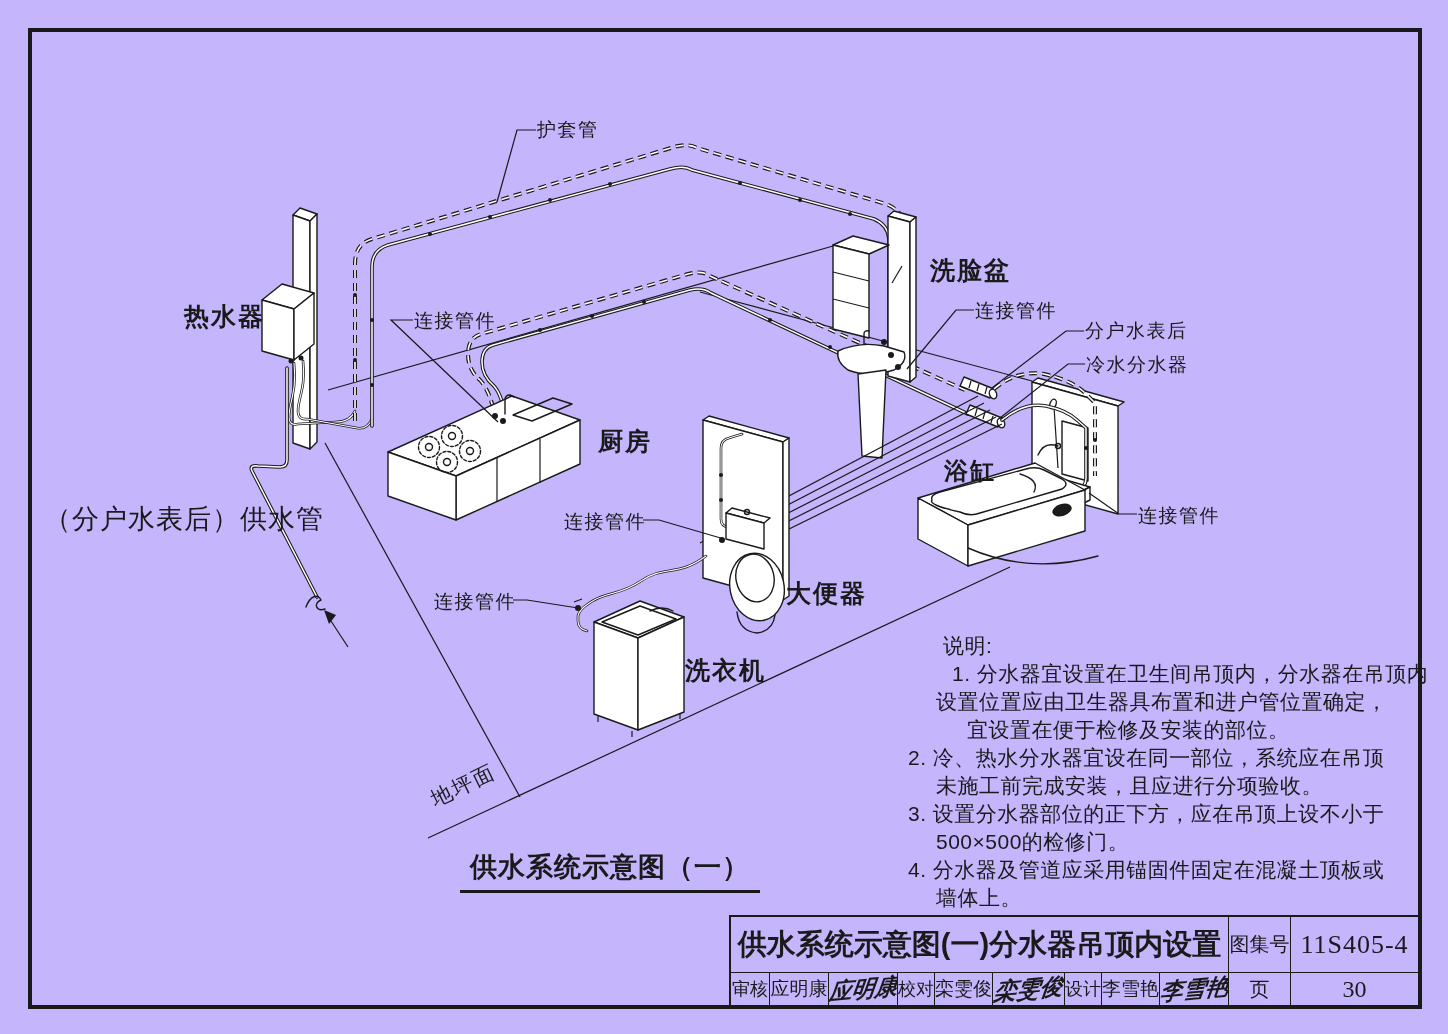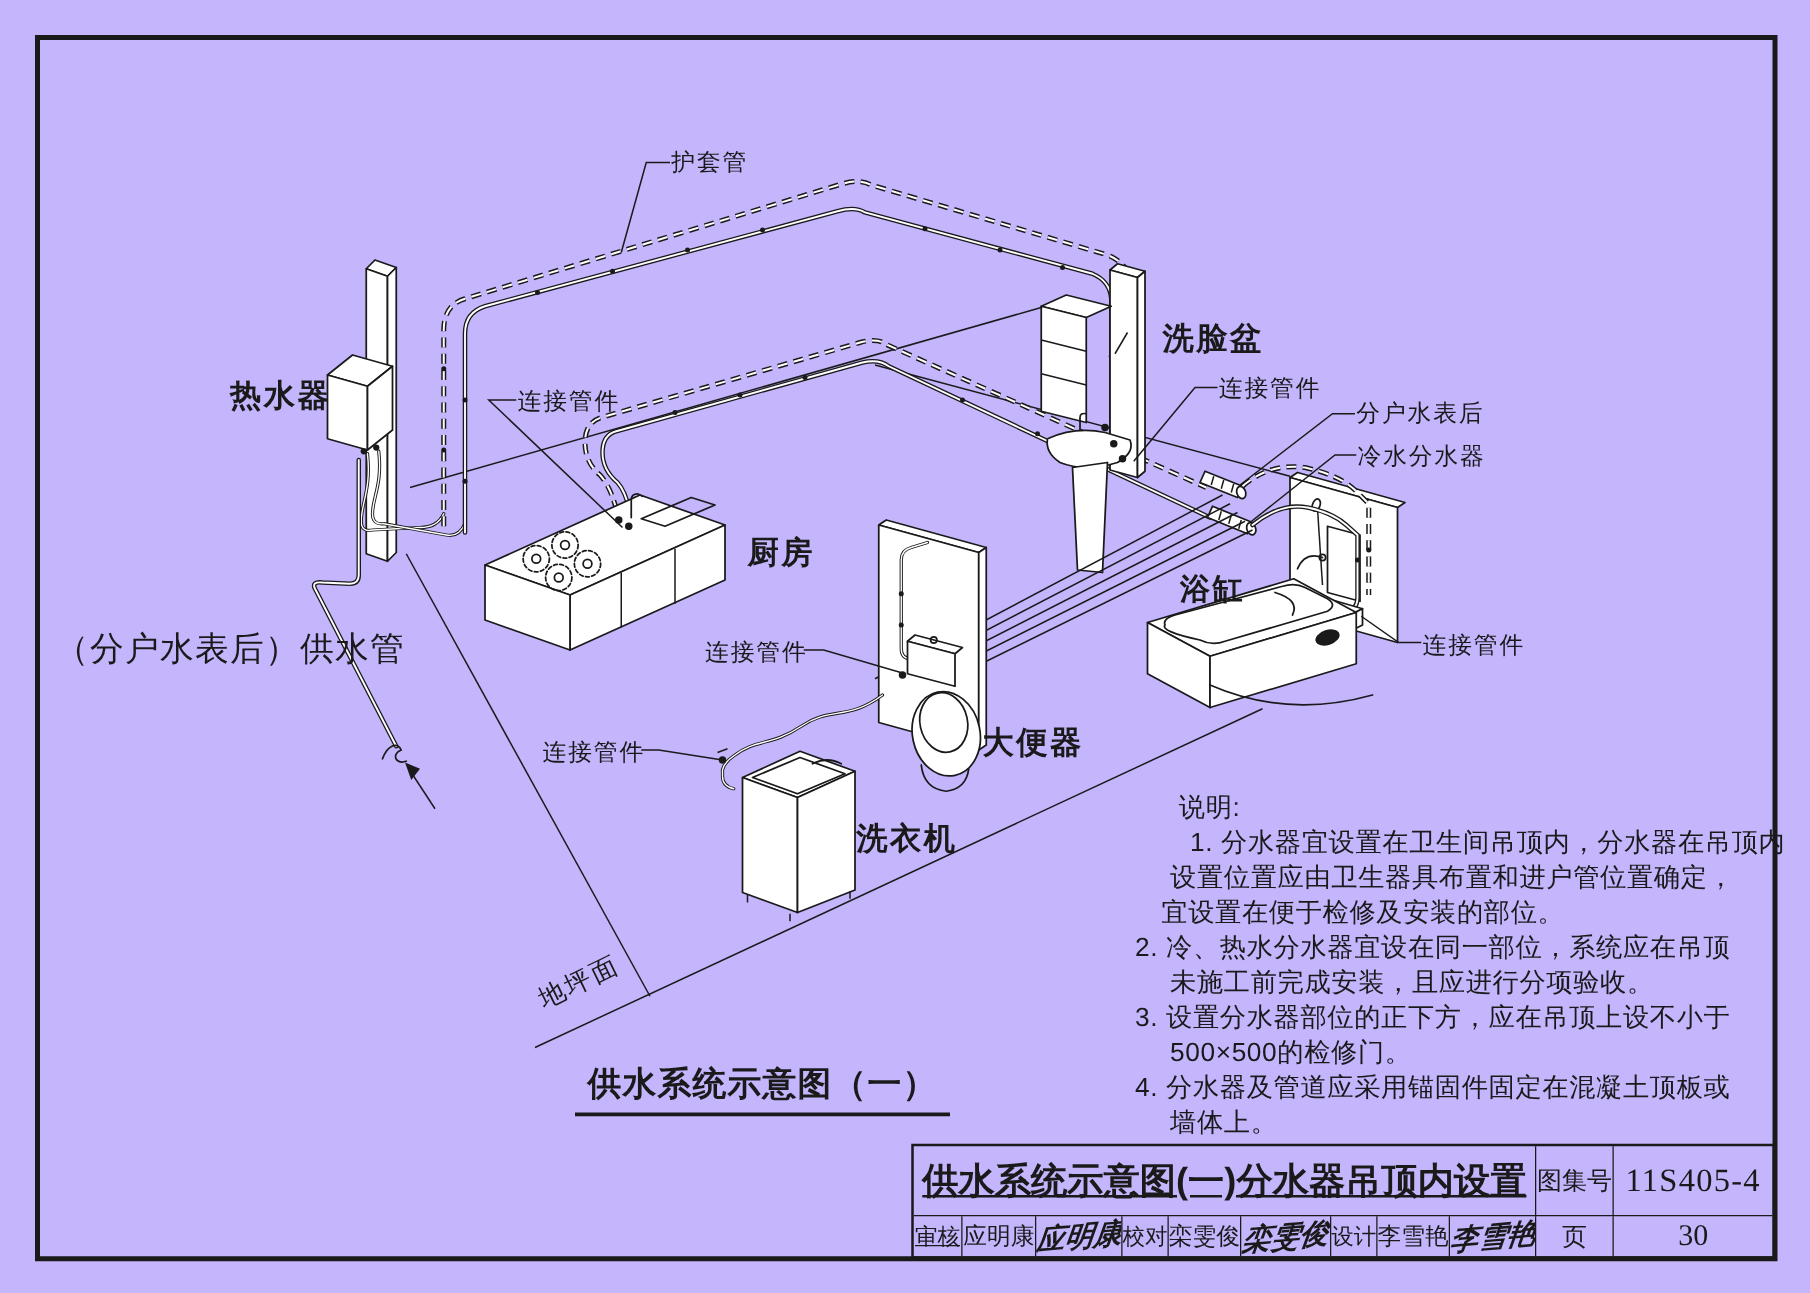--- a/index.html
+++ b/index.html
@@ -29,21 +29,21 @@
            padding-bottom:5px;}
   .ground{transform:rotate(-26deg);transform-origin:left top;font-size:21px;letter-spacing:2px;}
   
   #tblock{position:absolute;left:729px;top:915px;width:691px;height:92px;
           box-sizing:border-box;border:2px solid #1a1a1a;display:flex;flex-direction:column;}
   .trow{display:flex;box-sizing:border-box;}
   .trow1{height:56px;border-bottom:1.5px solid #1a1a1a;}
   .trow2{height:32px;flex:1;}
   .tcell{box-sizing:border-box;display:flex;align-items:center;justify-content:center;
          border-left:1.5px solid #1a1a1a;overflow:hidden;white-space:nowrap;}
-  .tcell:first-child{border-left:none;text-decoration:underline;}
+  .tcell:first-child{border-left:none;}
   .tb-title{width:497px;font-size:29px;font-weight:700;letter-spacing:0px;}
   .tb-atlas-label{width:62px;font-size:20px;}
   .tb-atlas-no{width:128px;font-family:"Liberation Serif",serif;font-size:26px;letter-spacing:1px;}
   .tb-lab{font-size:18px;}
   .tb-name{font-size:19px;}
   .tb-sig{font-family:"DejaVu Serif",serif;font-style:italic;font-weight:700;font-size:23px;}
   .tb-sig span{display:inline-block;transform:rotate(-5deg) skewX(-12deg);}
   .tb-page-label{width:62px;font-size:20px;}
   .tb-page-no{width:128px;font-family:"Liberation Serif",serif;font-size:24px;}
 </style>
@@ -278,21 +278,21 @@
   <div class="lbl sm" style="left:434px;top:589px;">连接管件</div>
   <div class="lbl bg" style="left:685px;top:654px;">洗衣机</div>
   <div class="lbl ground" style="left:426px;top:788px;">地坪面</div>
 
   <div class="caption">供水系统示意图（一）</div>
 
   <div>
     <div class="note-line" style="left:903px;top:632px;margin-left:40px;">说明:</div>
     <div class="note-line" style="left:908px;top:660px;margin-left:44px;">1. 分水器宜设置在卫生间吊顶内，分水器在吊顶内</div>
     <div class="note-line" style="left:936px;top:688px;">设置位置应由卫生器具布置和进户管位置确定，</div>
-    <div class="note-line" style="left:929px;top:716px;">宜设置在便于检修及安装的部位。</div>
+    <div class="note-line" style="left:967px;top:716px;">宜设置在便于检修及安装的部位。</div>
     <div class="note-line" style="left:908px;top:744px;">2. 冷、热水分水器宜设在同一部位，系统应在吊顶</div>
     <div class="note-line" style="left:936px;top:772px;">未施工前完成安装，且应进行分项验收。</div>
     <div class="note-line" style="left:908px;top:800px;">3. 设置分水器部位的正下方，应在吊顶上设不小于</div>
     <div class="note-line" style="left:936px;top:828px;">500×500的检修门。</div>
     <div class="note-line" style="left:908px;top:856px;">4. 分水器及管道应采用锚固件固定在混凝土顶板或</div>
     <div class="note-line" style="left:936px;top:884px;">墙体上。</div>
   </div>
 
   <div id="tblock">
     <div class="trow trow1">

